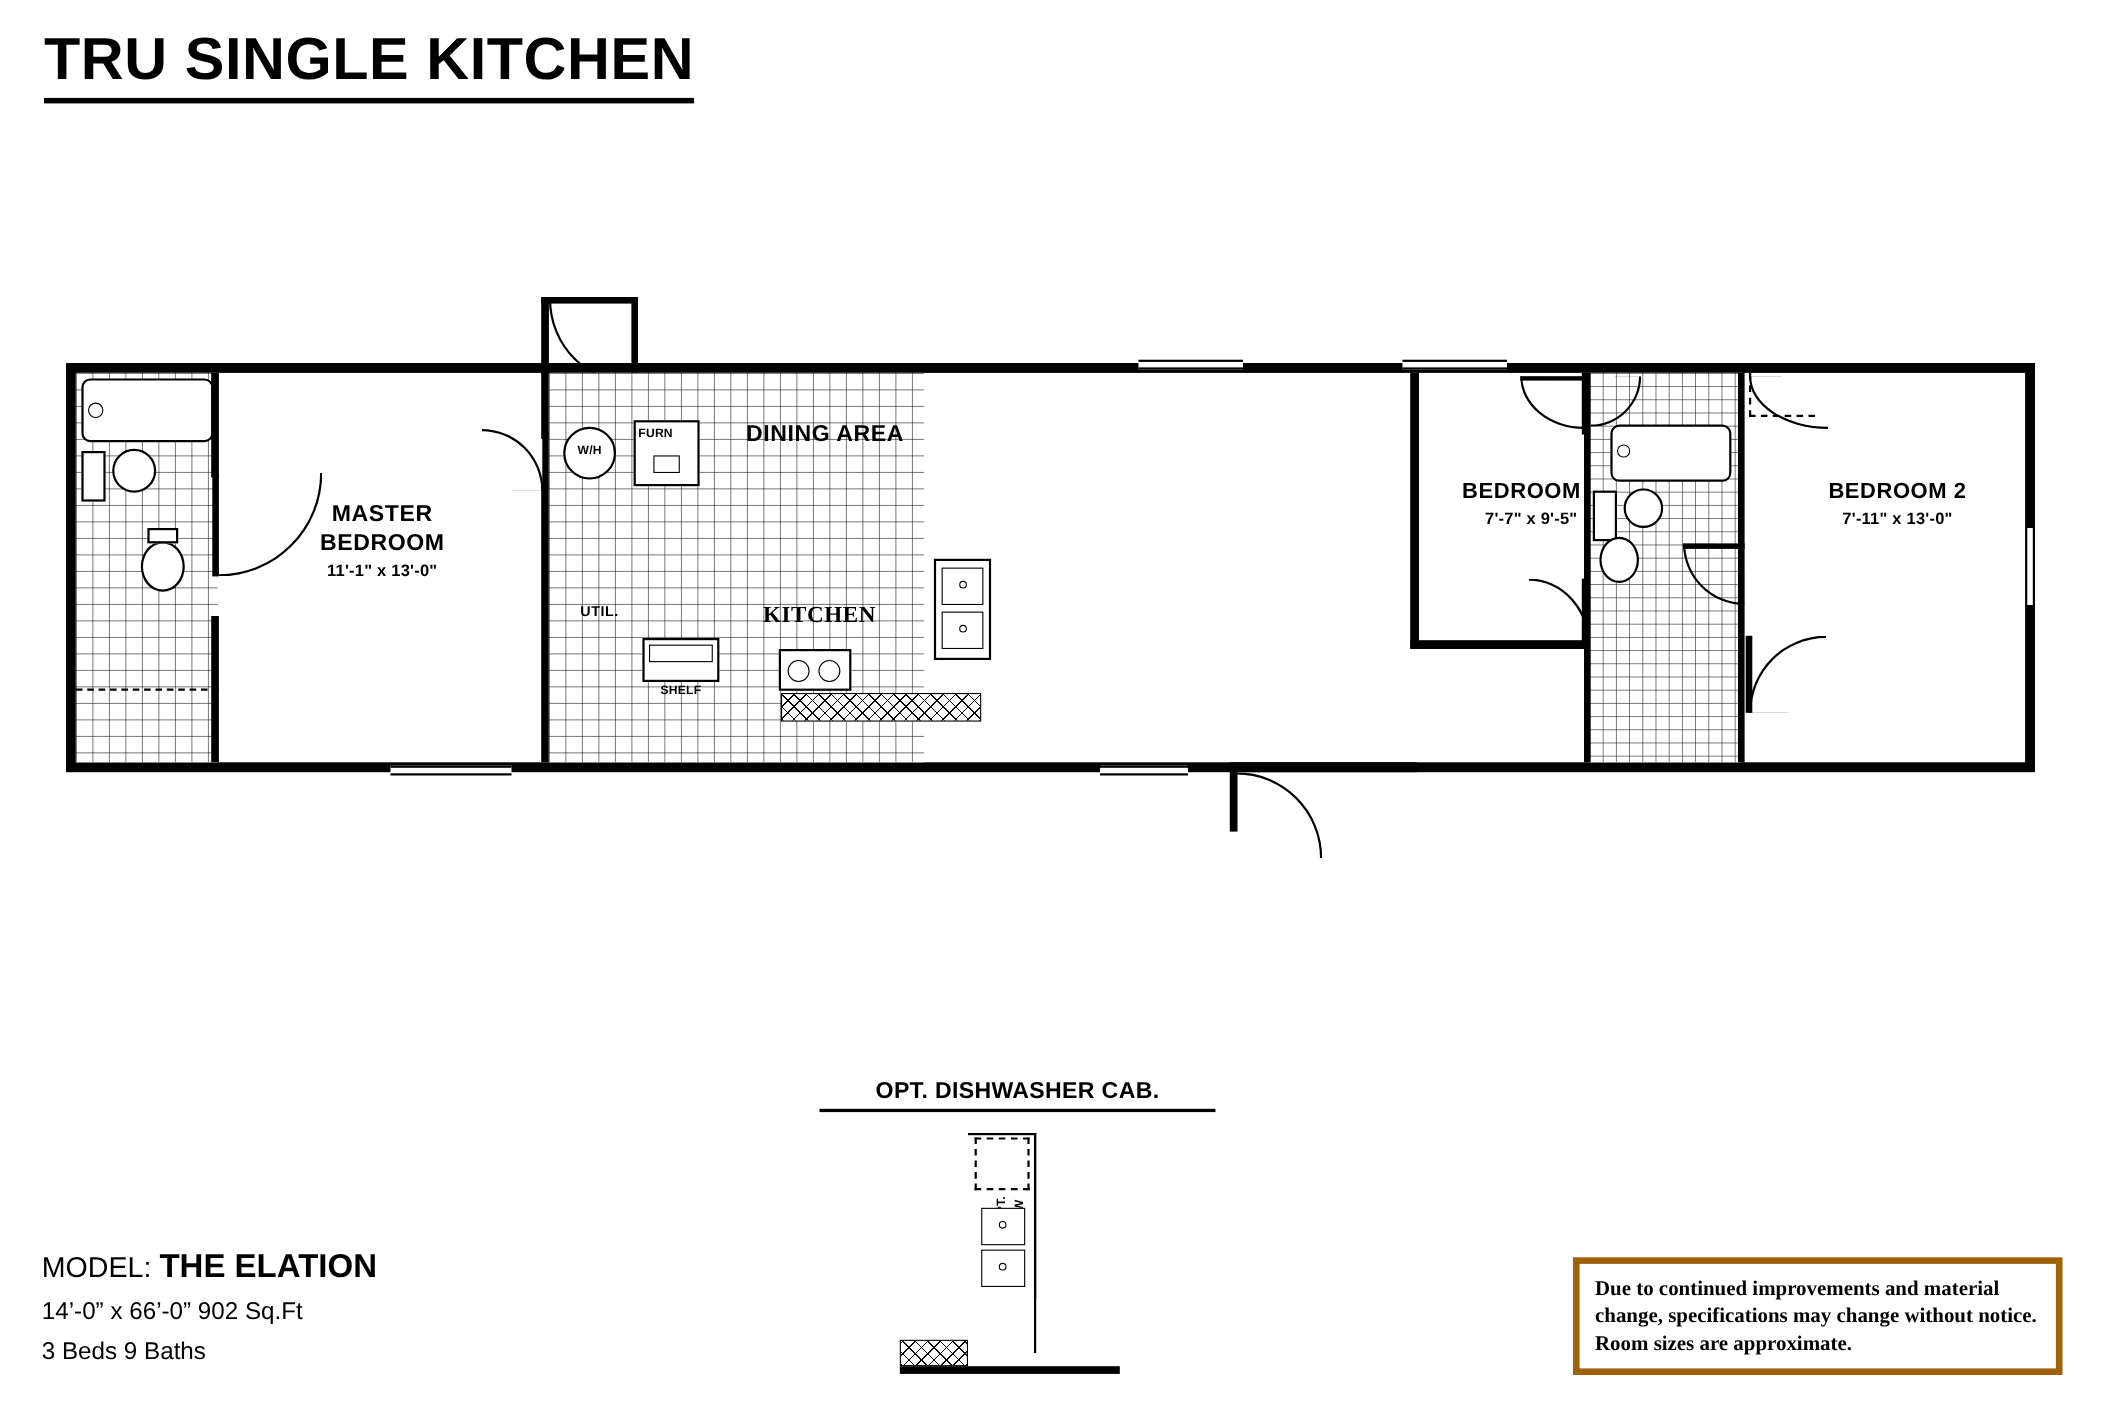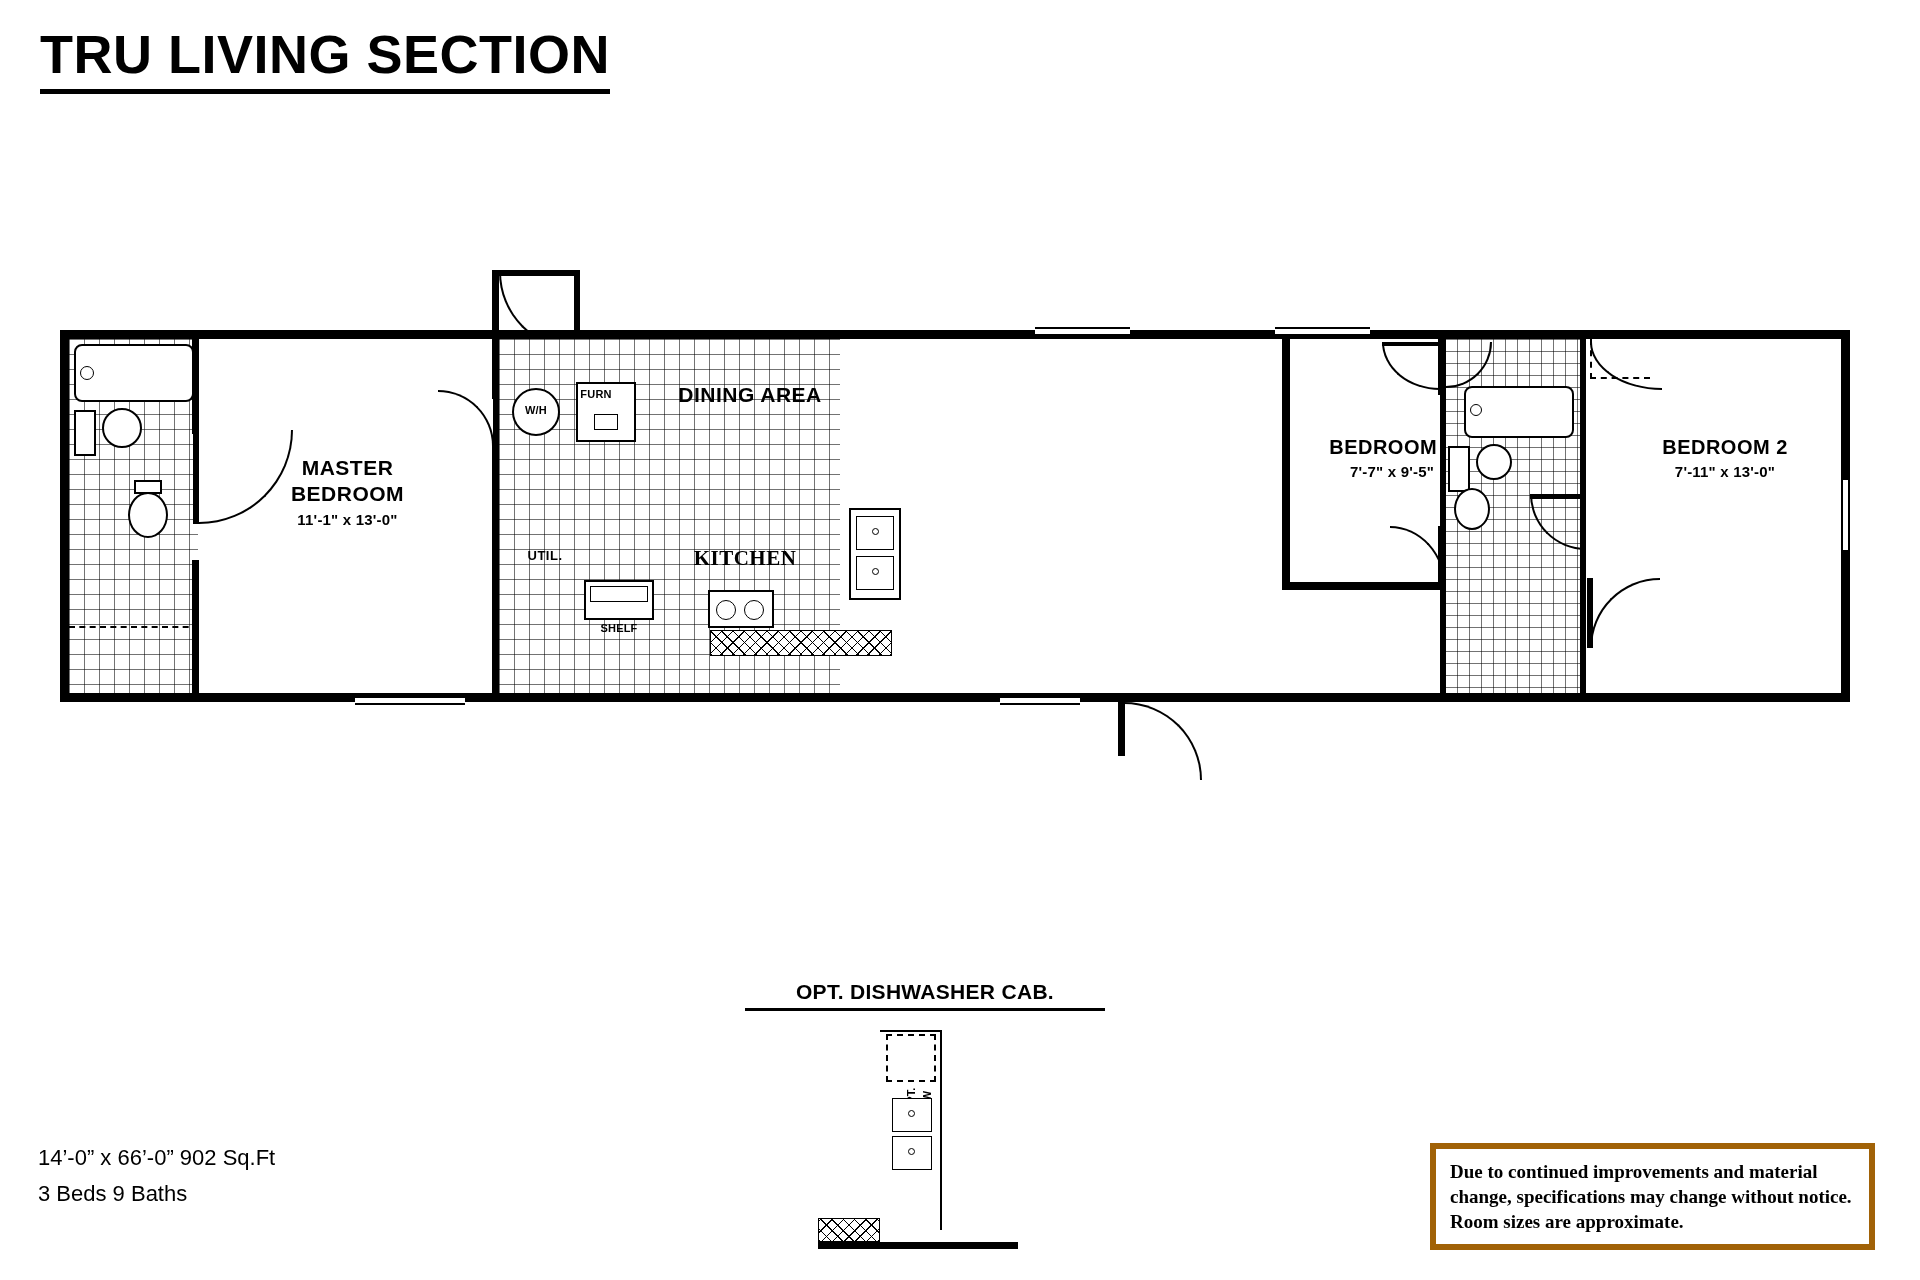--- a/index.html
+++ b/index.html
@@ -199,21 +199,21 @@
     box-sizing: border-box;
     font-family: "Liberation Serif", serif;
     font-weight: 700;
     font-size: 19px;
     line-height: 1.32;
   }
 </style>
 </head>
 <body>
 
-<div id="page-title">TRU LIVING SECTION</div>
+<div id="page-title">TRU SINGLE KITCHEN</div>
 
 <div id="floorplan">
 
   <div class="outer-wall"></div>
 
   <div class="window" style="left:975px;  top:-3px; width:95px;  height:9px;"></div>
   <div class="window" style="left:1215px; top:-3px; width:95px;  height:9px;"></div>
   <div class="window" style="left:295px;  top:366px; width:110px; height:9px;"></div>
   <div class="window" style="left:940px;  top:366px; width:80px;  height:9px;"></div>
   <div class="window vert" style="left:1781px; top:150px; width:9px; height:70px;"></div>
@@ -348,17 +348,21 @@
     <div class="fixture round thin" style="left:28px; top:80px; width:7px; height:7px;"></div>
     <div class="fixture round thin" style="left:28px; top:118px; width:7px; height:7px;"></div>
     <div class="hatch" style="left:-62px; top:188px; width:62px; height:24px;"></div>
     <div style="position:absolute; left:-62px; top:212px; width:200px; height:7px; background:#000;"></div>
   </div>
 </div>
 
 <div id="dw-caption">OPT. DISHWASHER CAB.</div>
 
 <div id="model-block">
+  <div id="model-line">
+    <span class="model-word">MODEL:</span>
+    <span class="model-name">THE ELATION</span>
+  </div>
   <div id="size-line">14’-0” x 66’-0”   902 Sq.Ft</div>
   <div id="beds-line">3 Beds 9 Baths</div>
 </div>
 
 <div id="disclaimer">Due to continued improvements and material change, specifications may change without notice. Room sizes are approximate.</div>
 
 </body></html>

